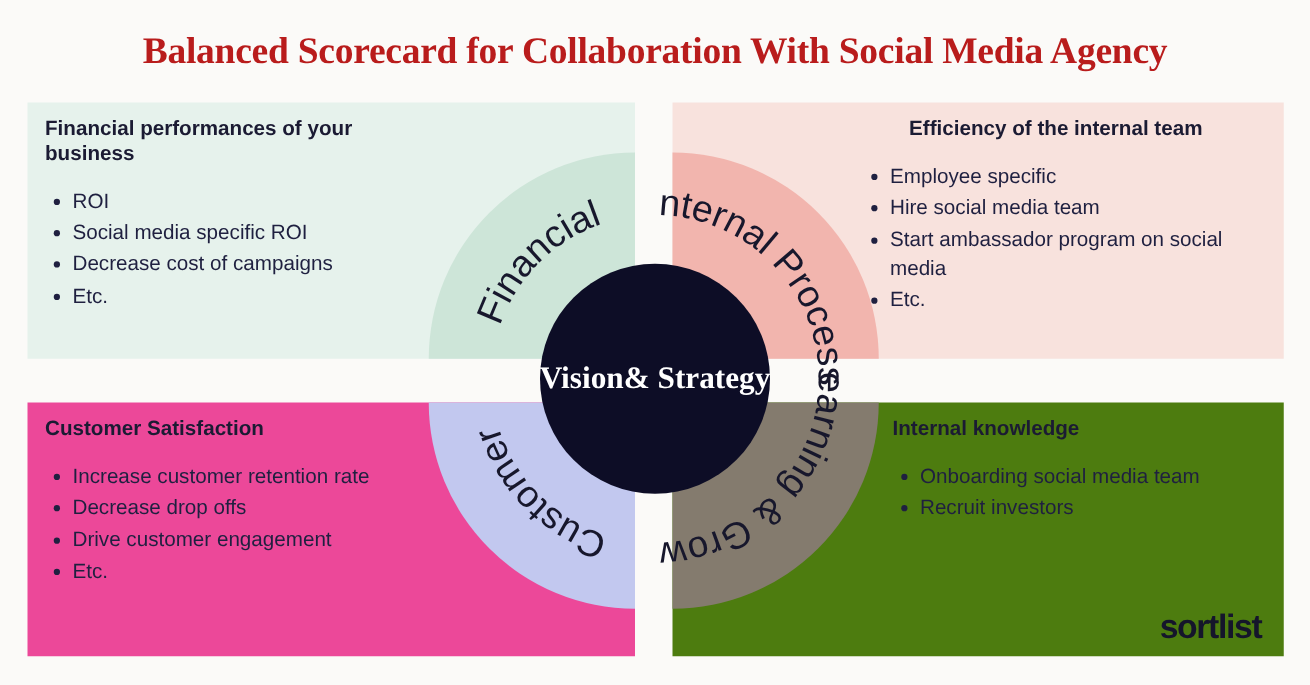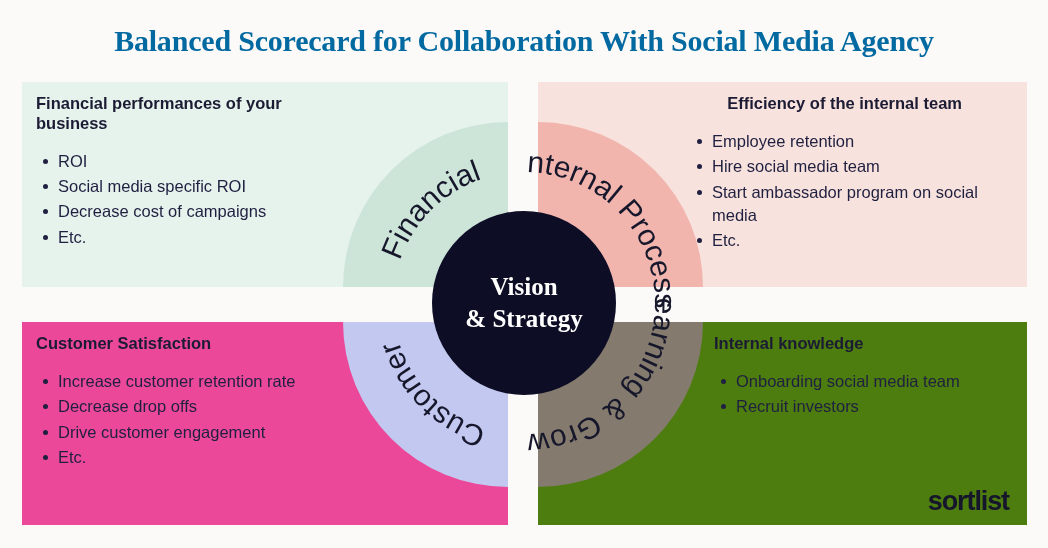--- a/index.html
+++ b/index.html
@@ -16,21 +16,21 @@
   
   #title {
     position: absolute;
     left: 0; top: 24px;
     width: 1048px;
     text-align: center;
     font-family: "Liberation Serif", serif;
     font-weight: bold;
     font-size: 30px;
     letter-spacing: -0.2px;
-    color: #0369a1;
+    color: #b91c1c;
     white-space: nowrap;
   }
 
   
   #board {
     position: absolute;
     left: 0; top: 0;
     width: 1024px; height: 548px;
   }
 
@@ -98,21 +98,21 @@
 
   
   #center-circle {
     position: absolute;
     left: 432px; top: 211px;
     width: 184px; height: 184px;
     border-radius: 50%;
     background: #0d0d26;
     z-index: 10;
     display: flex;
-    flex-direction: column;
+    flex-direction: row;
     align-items: center;
     justify-content: center;
   }
   #center-circle .cc-line {
     font-family: "Liberation Serif", serif;
     font-weight: bold;
     font-size: 25px;
     color: #ffffff;
     line-height: 1.28;
     text-align: center;
@@ -162,21 +162,21 @@
         <li>Etc.</li>
       </ul>
     </div>
   </div>
 
   <div class="panel" id="panel-internal">
     <div class="arc" id="arc-internal"></div>
     <div class="panel-inner" id="text-internal">
       <div class="panel-heading">Efficiency of the internal team</div>
       <ul class="bullets">
-        <li>Employee retention</li>
+        <li>Employee specific</li>
         <li>Hire social media team</li>
         <li>Start ambassador program on social media</li>
         <li>Etc.</li>
       </ul>
     </div>
   </div>
 
   <div class="panel" id="panel-customer">
     <div class="arc" id="arc-customer"></div>
     <div class="panel-inner" id="text-customer">

